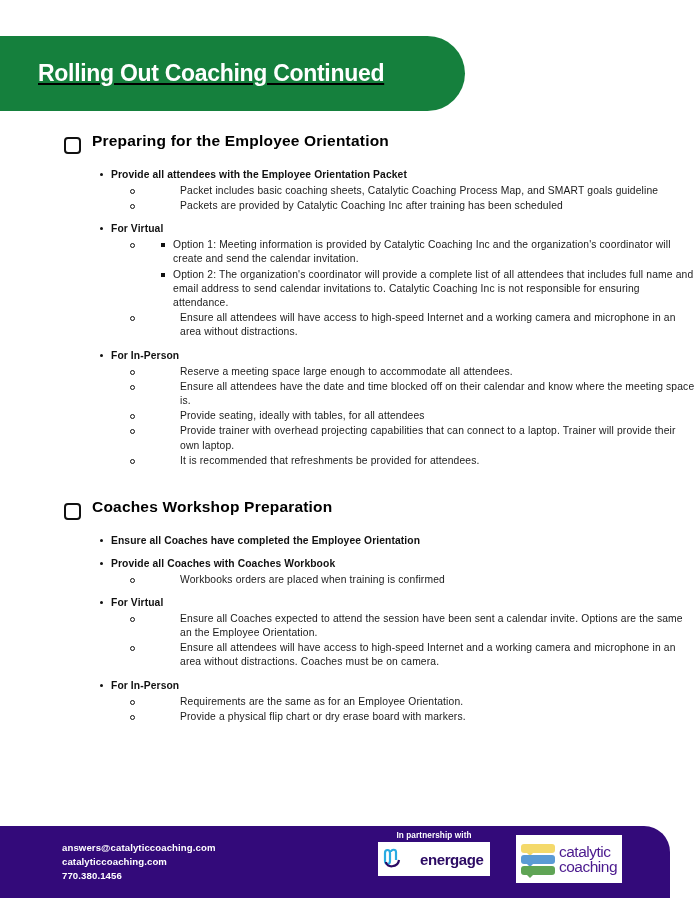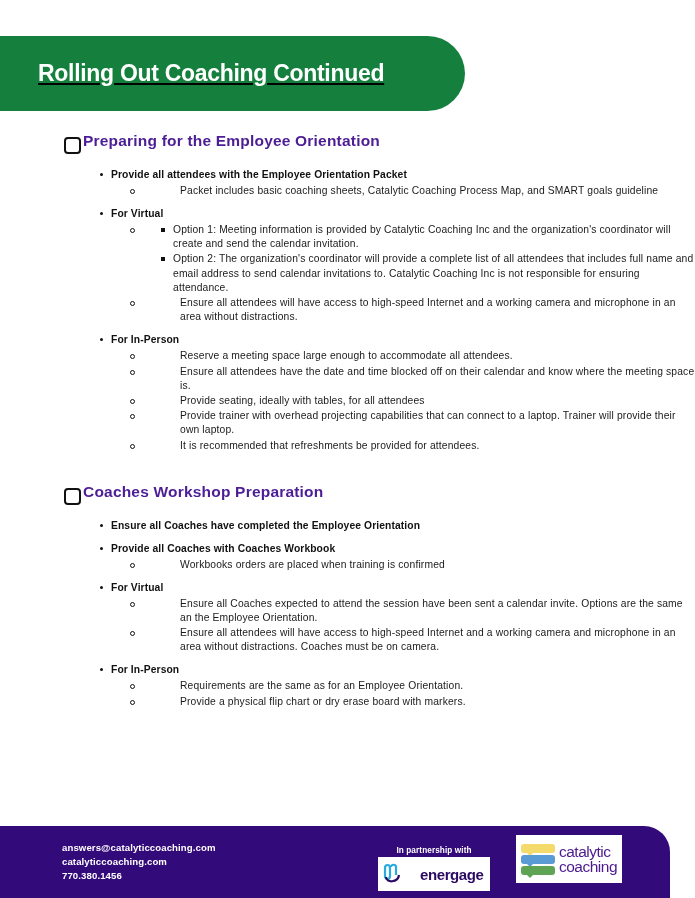--- a/index.html
+++ b/index.html
@@ -59,22 +59,22 @@
     width: 13px;
     height: 13px;
     border: 2px solid #111111;
     border-radius: 4px;
     flex: 0 0 auto;
     margin-top: 5px;
   }
   .section-title {
     font-size: 15.5px;
     font-weight: bold;
-    color: #4c1d95;
-    margin-left: 2px;
+    color: #000000;
+    margin-left: 11px;
     letter-spacing: 0.2px;
     line-height: 1.2;
   }
 
   ul.lvl1 {
     list-style: none;
     margin: 0;
     padding: 0;
   }
   li.l1 {
@@ -177,21 +177,21 @@
     top: 15px;
     color: #ffffff;
     font-size: 9.6px;
     font-weight: bold;
     line-height: 1.45;
     letter-spacing: 0.1px;
   }
   .partnership-block {
     position: absolute;
     left: 378px;
-    top: 20px;
+    top: 5px;
     width: 112px;
   }
   .partnership-label {
     color: #ffffff;
     font-size: 8.2px;
     font-weight: bold;
     letter-spacing: 0.1px;
     margin-bottom: 2px;
     text-align: center;
   }
@@ -273,20 +273,23 @@
         <span class="section-title">Preparing for the Employee Orientation</span>
       </div>
 
       <ul class="lvl1">
 
         <li class="l1 gap-md">
           <div class="txt">Provide all attendees with the Employee Orientation Packet</div>
           <ul class="lvl2">
             <li class="l2">
               <div class="txt">Packet includes basic coaching sheets, Catalytic Coaching Process Map, and SMART goals guideline</div>
+            </li>
+            <li class="l2">
+              <div class="txt">Packets are provided by Catalytic Coaching Inc after training has been scheduled</div>
             </li>
           </ul>
         </li>
 
         <li class="l1 gap-md">
           <div class="txt">For Virtual</div>
           <ul class="lvl2">
             <li class="l2">
               <ul class="lvl3">
                 <li class="l3">

